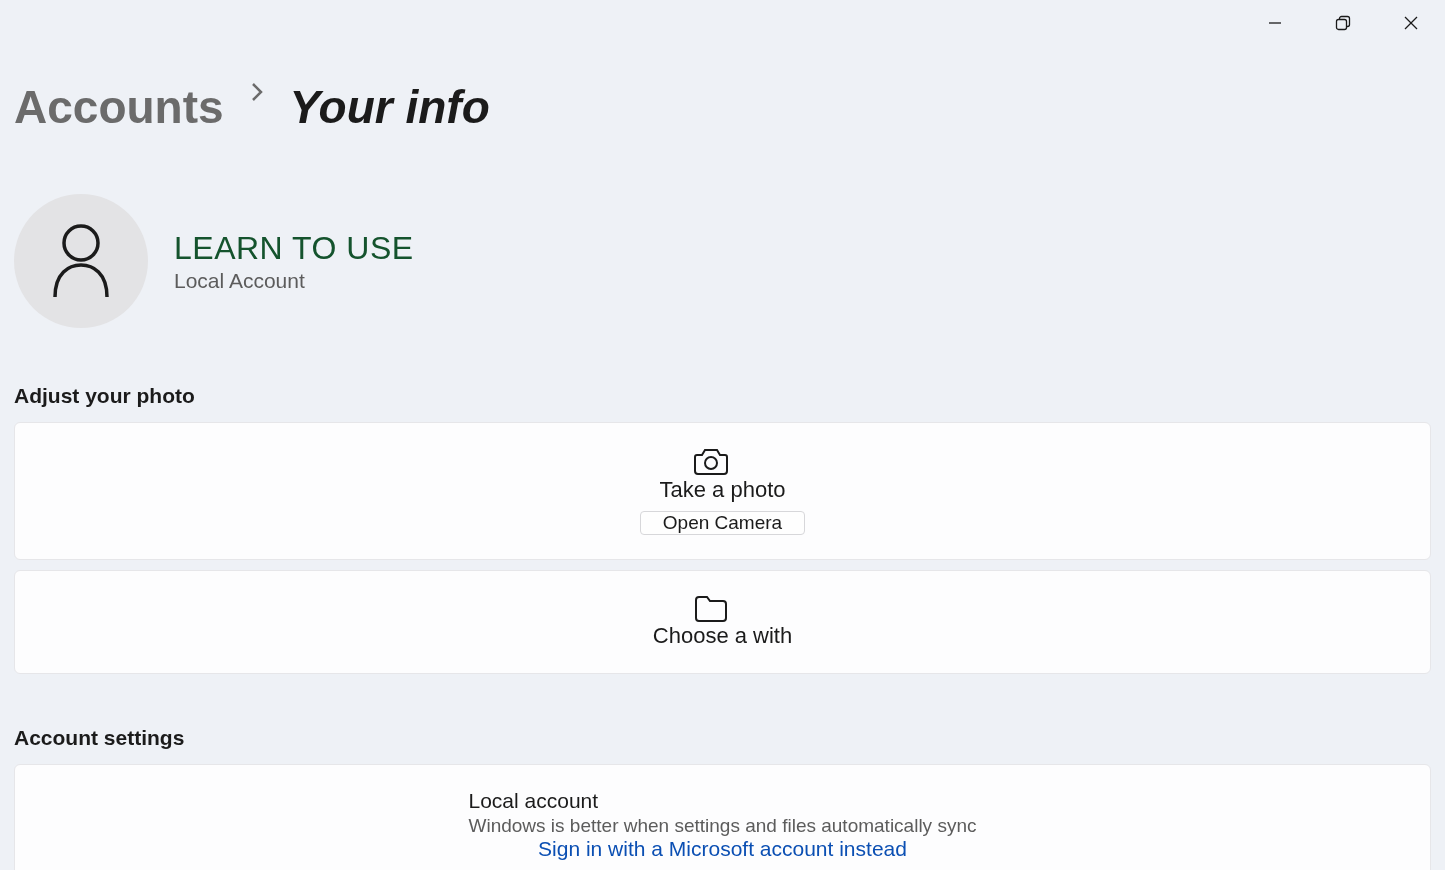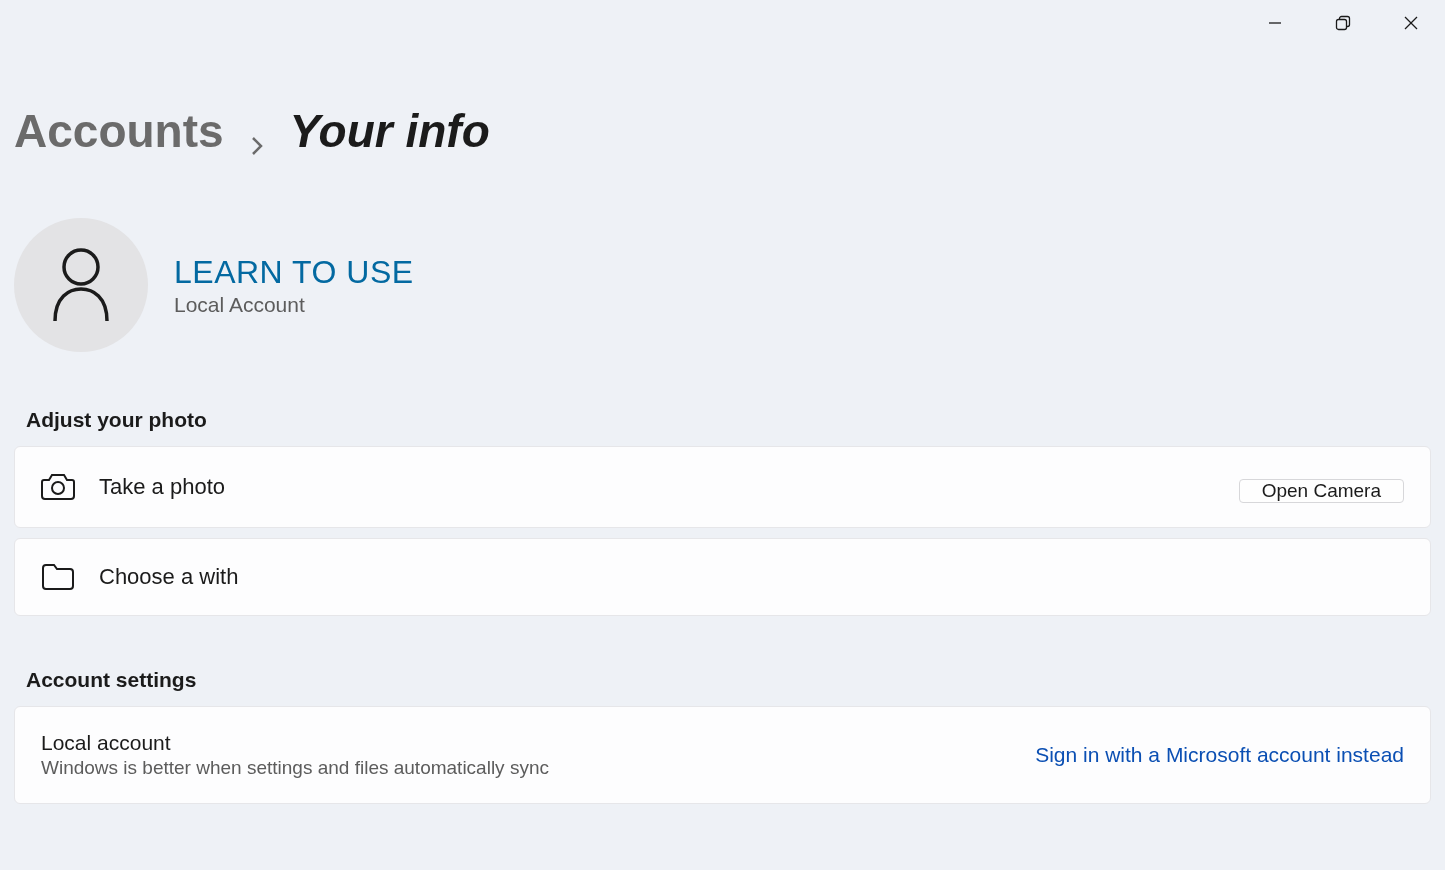--- a/index.html
+++ b/index.html
@@ -28,24 +28,23 @@
     display: flex;
     align-items: center;
     justify-content: center;
     color: #1b1b1b;
   }
   .content {
     padding: 80px 14px 0 14px;
   }
   .breadcrumb {
     display: flex;
-    align-items: flex-end;
+    align-items: flex-start;
     gap: 24px;
     margin-bottom: 60px;
-    margin-top: 24px;
   }
   .breadcrumb-parent {
     font-size: 46px;
     font-weight: 600;
     color: #6b6b6b;
   }
   .breadcrumb-sep {
     color: #6b6b6b;
     display:flex;
     align-items:center;
@@ -67,43 +66,43 @@
     height: 134px;
     border-radius: 50%;
     background: #e3e3e5;
     display: flex;
     align-items: center;
     justify-content: center;
   }
   .profile-name {
     font-size: 32px;
     font-weight: 500;
-    color: #0369a1;
+    color: #14532d;
     letter-spacing: 0.5px;
   }
   .profile-type {
     font-size: 21px;
     color: #5c5c5c;
     margin-top: 2px;
   }
   .section-heading {
     font-size: 21px;
     font-weight: 600;
     color: #1b1b1b;
     margin-bottom: 14px;
-    margin-left: 12px;
   }
   .card {
     background: #fdfdfe;
     border: 1px solid #e6e6e9;
     border-radius: 6px;
     display: flex;
     align-items: center;
     padding: 24px 26px;
     margin-bottom: 10px;
+    flex-direction: column;
   }
   .card .icon-slot {
     width: 58px;
     display:flex;
     align-items:center;
   }
   .card-label {
     font-size: 22px;
     color: #1b1b1b;
     flex: 1;

